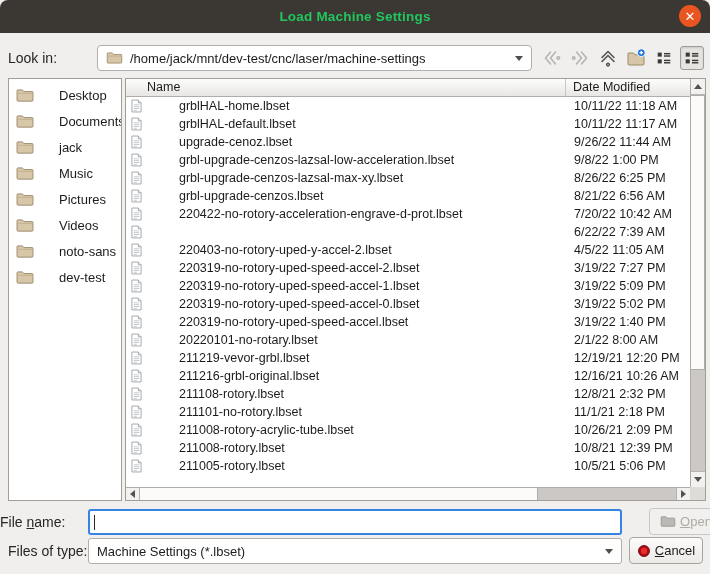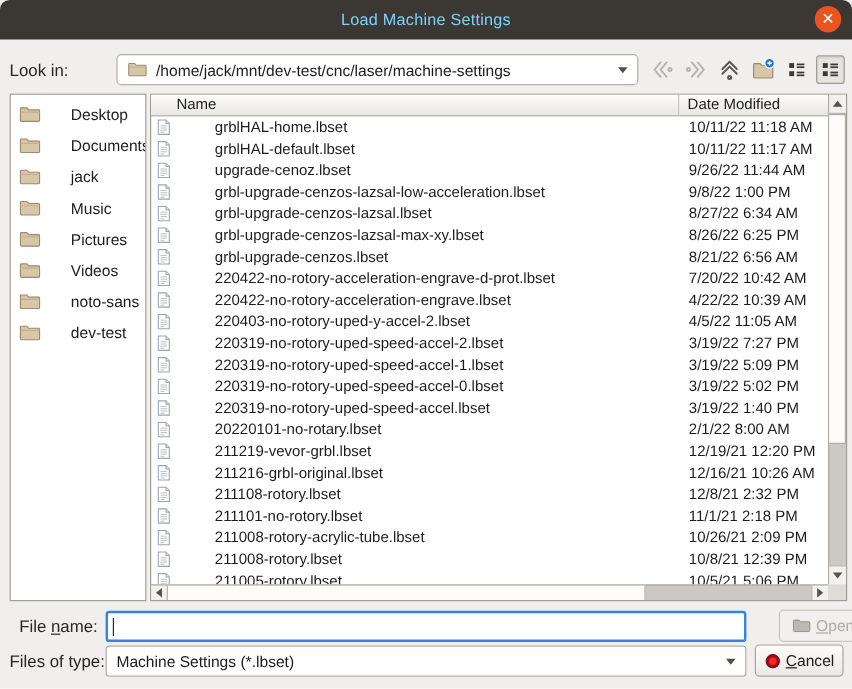--- a/index.html
+++ b/index.html
@@ -2,21 +2,21 @@
 <html><head>
 <meta charset="utf-8">
 <style>
   html,body{margin:0;padding:0;background:#ffffff;}
   *{box-sizing:border-box;}
   .window{position:relative;width:710px;height:574px;background:#f0efed;
     font-family:"Liberation Sans","DejaVu Sans",sans-serif;color:#1c1c1c;overflow:hidden;}
   
   .titlebar{position:absolute;left:0;top:0;width:710px;height:33px;background:#3b3733;
     border-radius:8px 8px 0 0;display:flex;align-items:center;justify-content:center;}
-  .title{color:#7dd3fc;font-weight:normal;font-size:13.5px;letter-spacing:.2px;}
+  .title{color:#22c55e;font-weight:bold;font-size:13.5px;letter-spacing:.2px;}
   .close-btn{position:absolute;right:9px;top:5px;width:22px;height:22px;border-radius:50%;
     background:#e95420;color:#fff;display:flex;align-items:center;justify-content:center;
     font-size:13px;font-weight:bold;cursor:default;}
   
   .label{font-size:14px;color:#262626;}
   .lookin-label{position:absolute;left:8px;top:45px;height:26px;line-height:26px;}
   .combo{position:absolute;background:#fff;border:1px solid #b3aeaa;border-radius:4px;
     display:flex;align-items:center;padding:0 8px;gap:7px;font-size:13px;}
   .lookin-combo{left:97px;top:45px;width:435px;height:26px;}
   .combo .arrow{margin-left:auto;width:0;height:0;border-left:4px solid transparent;
@@ -54,21 +54,21 @@
     display:flex;align-items:center;justify-content:center;}
   .hscroll .btn.left{left:0;border-right:1px solid #b7b3ae;}
   .hscroll .btn.right{right:0;border-left:1px solid #b7b3ae;}
   .hthumb{position:absolute;left:14px;width:398px;top:0;bottom:0;background:#fcfbfa;border-right:1px solid #b1ada9;}
   .corner{position:absolute;right:0;bottom:0;width:15px;height:13px;background:#dedcd9;}
   .tri-up{width:0;height:0;border-left:4px solid transparent;border-right:4px solid transparent;border-bottom:5px solid #55524e;}
   .tri-down{width:0;height:0;border-left:4px solid transparent;border-right:4px solid transparent;border-top:5px solid #55524e;}
   .tri-left{width:0;height:0;border-top:4px solid transparent;border-bottom:4px solid transparent;border-right:5px solid #55524e;}
   .tri-right{width:0;height:0;border-top:4px solid transparent;border-bottom:4px solid transparent;border-left:5px solid #55524e;}
   
-  .fname-label{position:absolute;left:16px;top:509px;height:26px;line-height:26px;}
+  .fname-label{position:absolute;left:0;top:509px;height:26px;line-height:26px;}
   .mn{text-decoration:underline;}
   .fname-input{position:absolute;left:88px;top:509px;width:534px;height:26px;background:#fff;
     border:2px solid #3584e4;border-radius:3px;display:flex;align-items:center;padding-left:4px;}
   .caret{width:1px;height:15px;background:#2b2b2b;}
   .ftype-label{position:absolute;left:8px;top:538px;height:26px;line-height:26px;}
   .ftype-combo{left:88px;top:538px;width:534px;height:26px;border-radius:3px;}
   .btn-dlg{position:absolute;width:74px;height:27px;border-radius:4px;display:flex;
     align-items:center;justify-content:center;gap:4px;font-size:13px;}
   .open-btn{left:629px;top:508px;background:#f2f0ee;border:1px solid #cbc5bf;color:#aeaaa5;margin-left:20px;}
   .cancel-btn{left:629px;top:537px;background:linear-gradient(#fcfbfa,#eceae7);
@@ -298,33 +298,20 @@
                 <path d="M1 1 H8 L11 4 V14 H1 Z" fill="#ffffff" stroke="#9ea4ab"></path>
                 <path d="M8 1 V4 H11" fill="#e8eaed" stroke="#9ea4ab"></path>
                 <path d="M3 6.2 H9 M3 8.2 H9 M3 10.2 H9 M3 12.2 H6.5" stroke="#b9bfc6" stroke-width="0.9"></path>
               </svg>
             </span>
             <span>grbl-upgrade-cenzos-lazsal-low-acceleration.lbset</span>
           </div>
           <div class="cell-date">9/8/22 1:00 PM</div>
         </div>
 
-        <div class="row">
-          <div class="cell-name">
-            <span class="ficon">
-              <svg width="11" height="14" viewBox="0 0 12 15">
-                <path d="M1 1 H8 L11 4 V14 H1 Z" fill="#ffffff" stroke="#9ea4ab"></path>
-                <path d="M8 1 V4 H11" fill="#e8eaed" stroke="#9ea4ab"></path>
-                <path d="M3 6.2 H9 M3 8.2 H9 M3 10.2 H9 M3 12.2 H6.5" stroke="#b9bfc6" stroke-width="0.9"></path>
-              </svg>
-            </span>
-            <span>grbl-upgrade-cenzos-lazsal.lbset</span>
-          </div>
-          <div class="cell-date">8/27/22 6:34 AM</div>
-        </div>
 
         <div class="row">
           <div class="cell-name">
             <span class="ficon">
               <svg width="11" height="14" viewBox="0 0 12 15">
                 <path d="M1 1 H8 L11 4 V14 H1 Z" fill="#ffffff" stroke="#9ea4ab"></path>
                 <path d="M8 1 V4 H11" fill="#e8eaed" stroke="#9ea4ab"></path>
                 <path d="M3 6.2 H9 M3 8.2 H9 M3 10.2 H9 M3 12.2 H6.5" stroke="#b9bfc6" stroke-width="0.9"></path>
               </svg>
             </span>
@@ -363,23 +350,22 @@
 
         <div class="row">
           <div class="cell-name">
             <span class="ficon">
               <svg width="11" height="14" viewBox="0 0 12 15">
                 <path d="M1 1 H8 L11 4 V14 H1 Z" fill="#ffffff" stroke="#9ea4ab"></path>
                 <path d="M8 1 V4 H11" fill="#e8eaed" stroke="#9ea4ab"></path>
                 <path d="M3 6.2 H9 M3 8.2 H9 M3 10.2 H9 M3 12.2 H6.5" stroke="#b9bfc6" stroke-width="0.9"></path>
               </svg>
             </span>
-            <span>220422-no-rotory-acceleration-engrave.lbset</span>
-          </div>
-          <div class="cell-date">4/22/22 10:39 AM</div>
+          </div>
+          <div class="cell-date">6/22/22 7:39 AM</div>
         </div>
 
         <div class="row">
           <div class="cell-name">
             <span class="ficon">
               <svg width="11" height="14" viewBox="0 0 12 15">
                 <path d="M1 1 H8 L11 4 V14 H1 Z" fill="#ffffff" stroke="#9ea4ab"></path>
                 <path d="M8 1 V4 H11" fill="#e8eaed" stroke="#9ea4ab"></path>
                 <path d="M3 6.2 H9 M3 8.2 H9 M3 10.2 H9 M3 12.2 H6.5" stroke="#b9bfc6" stroke-width="0.9"></path>
               </svg>

